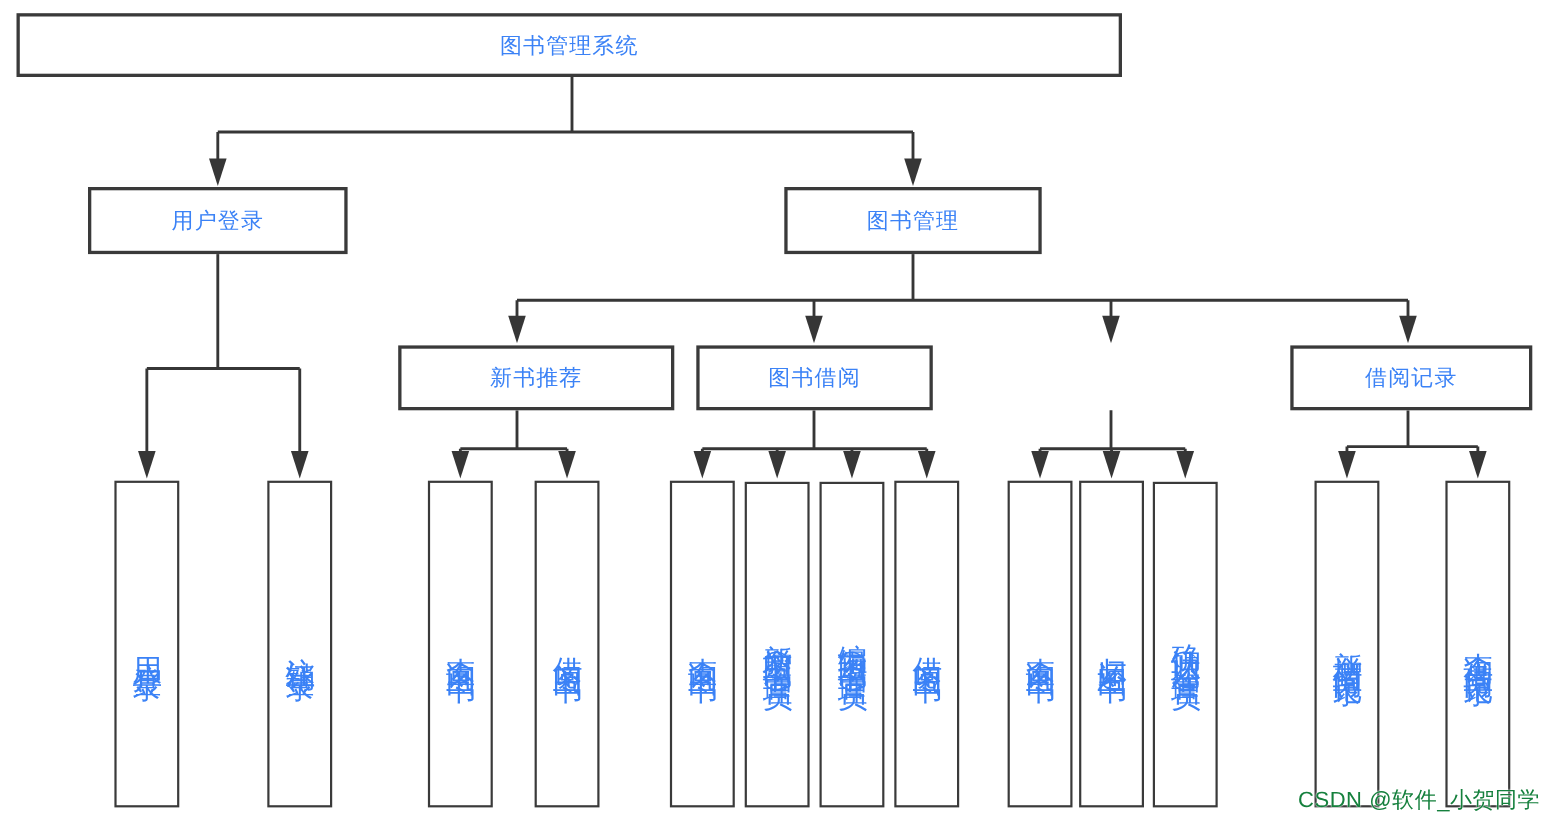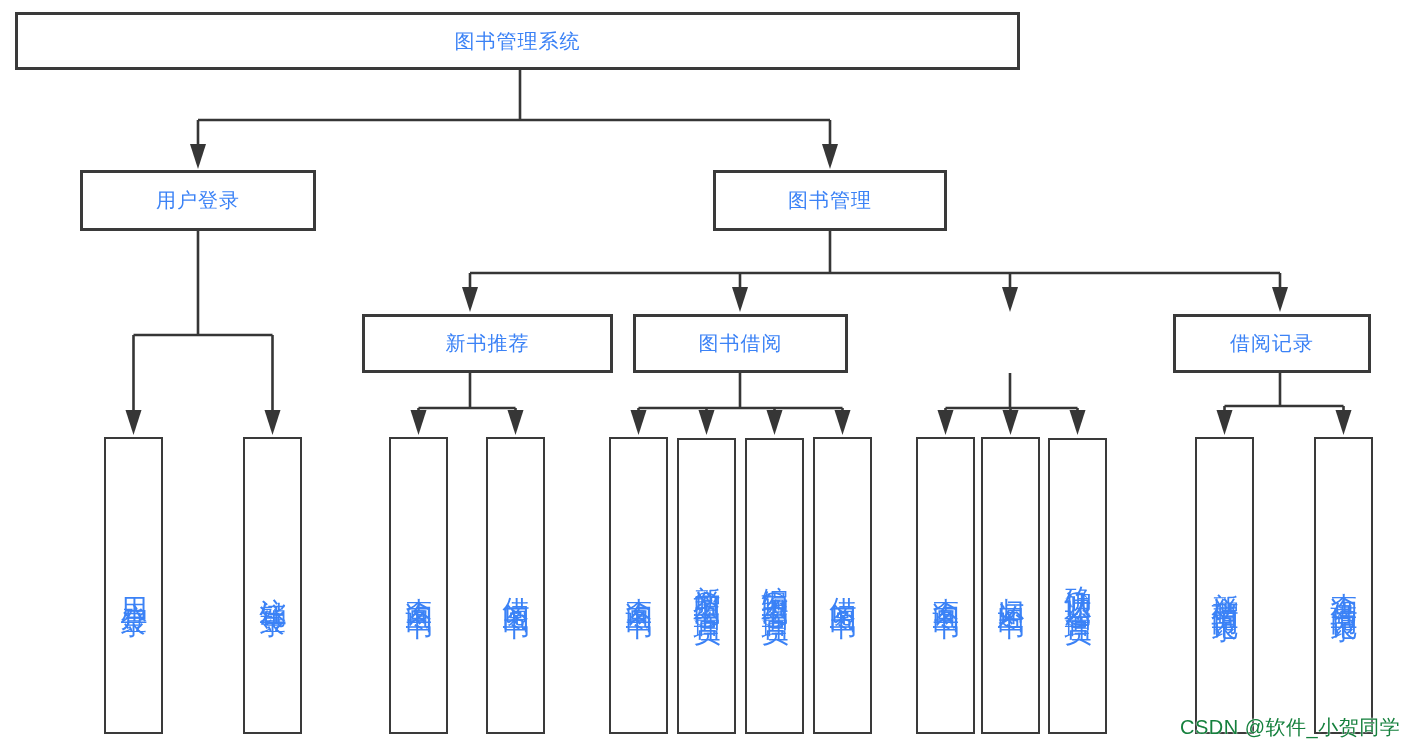--- a/index.html
+++ b/index.html
@@ -113,21 +113,21 @@
   <div class="node" style="left:713px; top:170px; width:234px; height:61px;">
     <span>图书管理</span>
   </div>
 
   <div class="node" style="left:362px; top:314px; width:251px; height:59px;">
     <span>新书推荐</span>
   </div>
   <div class="node" style="left:633px; top:314px; width:215px; height:59px;">
     <span>图书借阅</span>
   </div>
-  <div class="node" style="left:1173px; top:314px; width:198px; height:59px;">
+  <div class="node" style="left:1173px; top:314px; width:220px; height:59px;">
     <span>借阅记录</span>
   </div>
 
   <div class="node leaf" style="left:104px; top:437px; width:59px; height:297px;">
     <span class="vtext">用户登录</span>
   </div>
   <div class="node leaf" style="left:243px; top:437px; width:59px; height:297px;">
     <span class="vtext">注销登录</span>
   </div>
 

